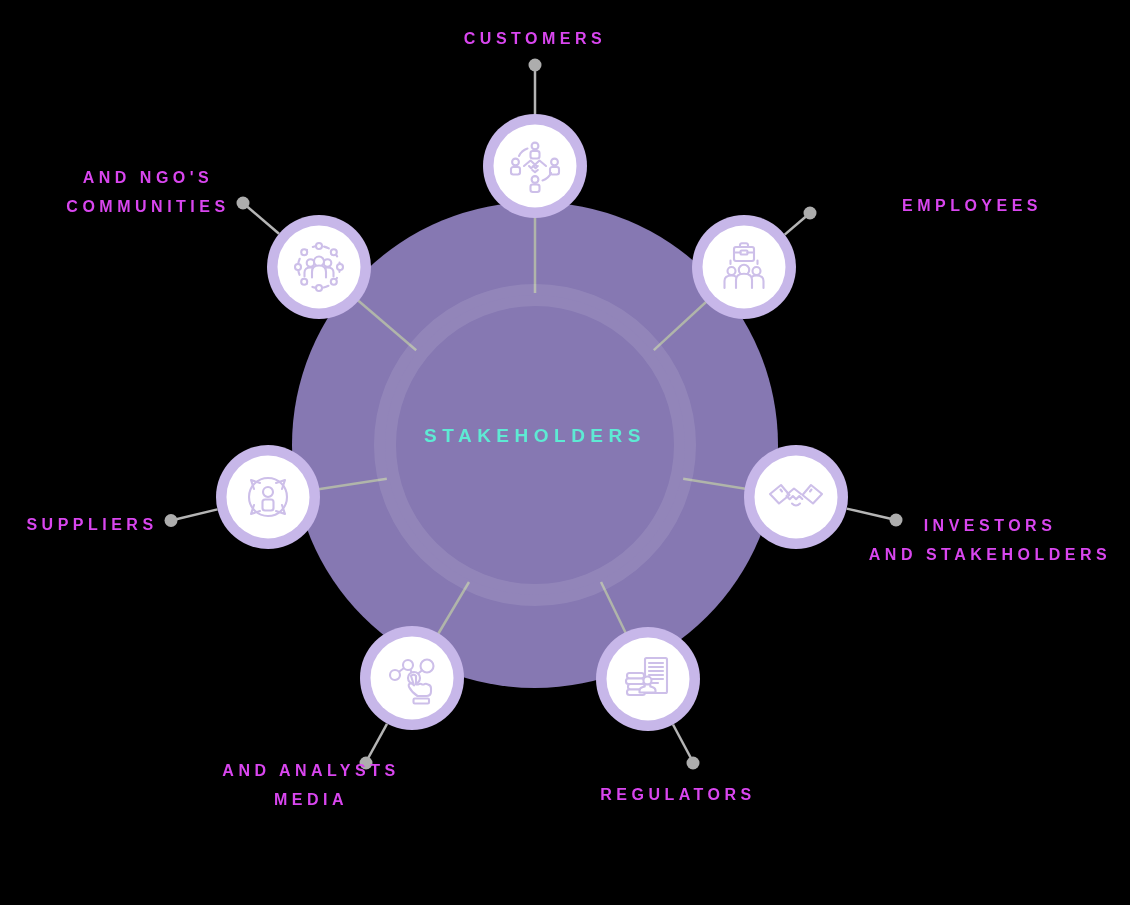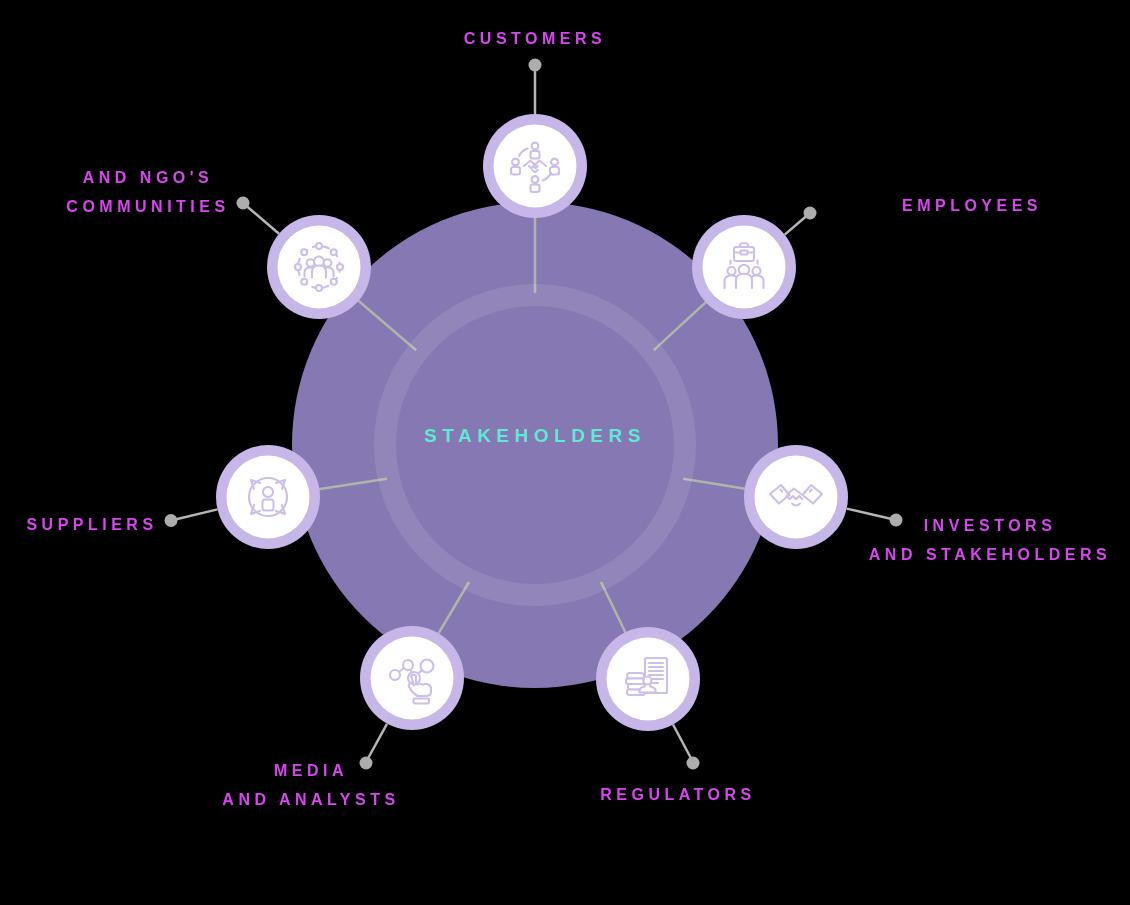--- a/index.html
+++ b/index.html
@@ -190,22 +190,22 @@
   <div class="node-label" style="left:990px;top:511px;">
     <div>INVESTORS</div>
     <div>AND STAKEHOLDERS</div>
   </div>
 
   <div class="node-label" style="left:678px;top:780px;">
     <div>REGULATORS</div>
   </div>
 
   <div class="node-label" style="left:311px;top:756px;">
+    <div>AND ANALYSTS</div>
     <div>MEDIA</div>
-    <div>AND ANALYSTS</div>
   </div>
 
   <div class="node-label" style="left:92px;top:510px;">
     <div>SUPPLIERS</div>
   </div>
 
   <div class="node-label" style="left:148px;top:163px;">
     <div>AND NGO'S</div>
     <div>COMMUNITIES</div>
   </div>

